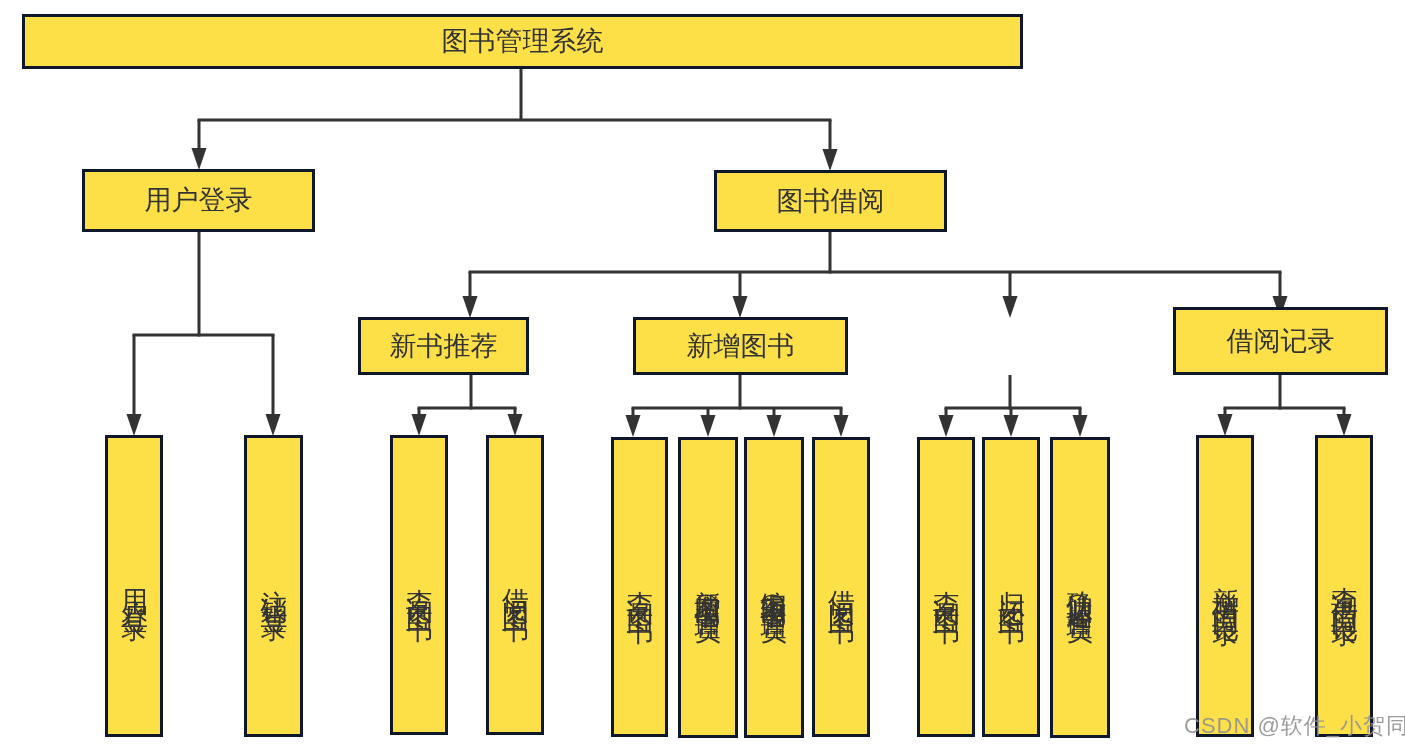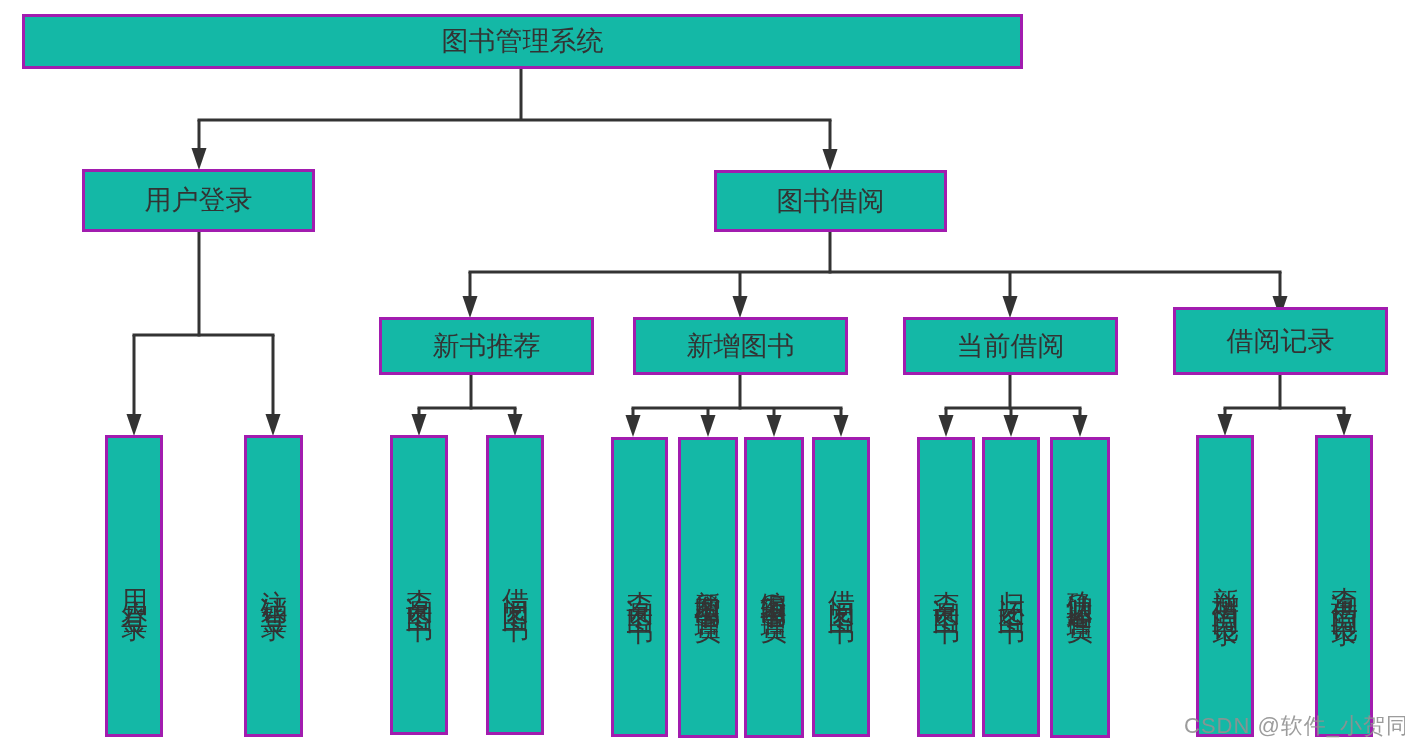--- a/index.html
+++ b/index.html
@@ -2,21 +2,21 @@
 <html><head>
 <meta charset="utf-8">
 <style>
   html,body{margin:0;padding:0;background:#fff;}
   .stage{
     position:relative;width:1405px;height:747px;background:#fff;overflow:hidden;
     font-family:"Liberation Sans","DejaVu Sans",sans-serif;color:#333;
   }
   .wires{position:absolute;left:0;top:0;z-index:1;}
   .node{
-    position:absolute;box-sizing:border-box;background:#14b8a6;border:3px solid #a21caf;
+    position:absolute;box-sizing:border-box;background:#fde047;border:3px solid #0f172a;
     display:flex;align-items:center;justify-content:center;
     font-size:27px;line-height:1;color:#333;z-index:2;
     white-space:nowrap;
   }
   .n-v{
     writing-mode:vertical-rl;text-orientation:mixed;
     letter-spacing:9px;
   }
   .n-v.tight{letter-spacing:4px;font-size:26px;}
   .watermark{
@@ -96,28 +96,25 @@
     <span>图书管理系统</span>
   </div>
 
   <div class="node" style="left:82px;top:169px;width:233px;height:63px">
     <span>用户登录</span>
   </div>
   <div class="node" style="left:714px;top:170px;width:233px;height:62px">
     <span>图书借阅</span>
   </div>
 
-  <div class="node" style="left:379px;top:317px;width:215px;height:58px">
+  <div class="node" style="left:358px;top:317px;width:171px;height:58px">
     <span>新书推荐</span>
   </div>
   <div class="node" style="left:633px;top:317px;width:215px;height:58px">
     <span>新增图书</span>
-  </div>
-  <div class="node" style="left:903px;top:317px;width:215px;height:58px">
-    <span>当前借阅</span>
   </div>
   <div class="node" style="left:1173px;top:307px;width:215px;height:68px">
     <span>借阅记录</span>
   </div>
 
   <div class="node n-v" style="left:105px;top:435px;width:58px;height:302px">
     <span>用户登录</span>
   </div>
   <div class="node n-v" style="left:244px;top:435px;width:59px;height:302px">
     <span>注销登录</span>

